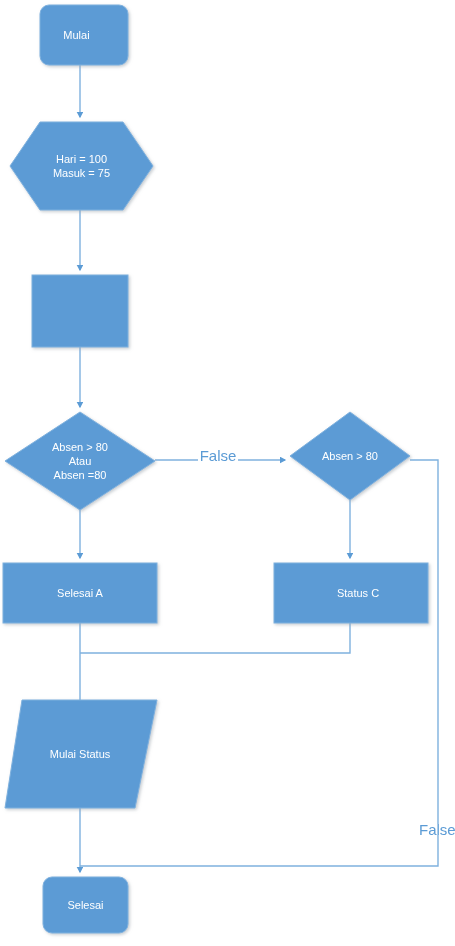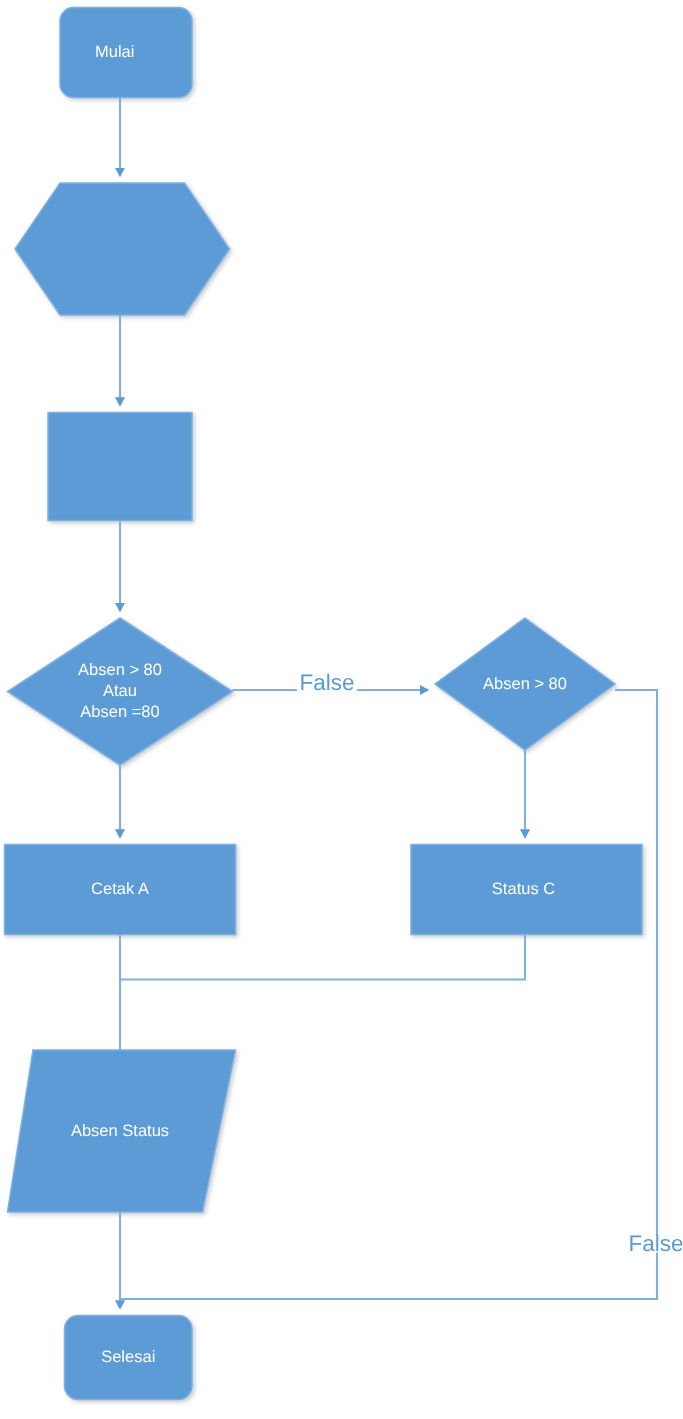--- a/index.html
+++ b/index.html
@@ -95,33 +95,35 @@
 
     <rect x="274" y="563" width="154" height="60" fill="#5B9BD5" stroke="#7FB1DE" stroke-width="1" filter="url(#softshadow)"></rect>
 
     <polygon points="22,700 157,700 135,808 5,808" fill="#5B9BD5" stroke="#7FB1DE" stroke-width="1" filter="url(#softshadow)"></polygon>
 
     <rect x="43" y="877" width="85" height="56" rx="9" ry="9" fill="#5B9BD5" stroke="#7FB1DE" stroke-width="1" filter="url(#softshadow)"></rect>
   </svg>
 
   <div class="node-label" style="left:40px; top:28px; width:73px;">Mulai</div>
 
+  <div class="node-label" style="left:10px; top:152px; width:143px;">Hari = 100
+Masuk = 75</div>
 
 
   <div class="node-label" style="left:5px; top:440px; width:150px;">Absen &gt; 80
 Atau
 Absen =80</div>
 
   <div class="node-label" style="left:290px; top:449px; width:120px;">Absen &gt; 80</div>
 
-  <div class="node-label" style="left:3px; top:586px; width:154px;">Cetak A</div>
+  <div class="node-label" style="left:3px; top:586px; width:154px;">Selesai A</div>
 
-  <div class="node-label" style="left:274px; top:586px; width:150px;">Status C</div>
+  <div class="node-label" style="left:274px; top:586px; width:150px;padding-left:9px;">Status C</div>
 
-  <div class="node-label" style="left:10px; top:747px; width:140px;">Absen Status</div>
+  <div class="node-label" style="left:10px; top:747px; width:140px;">Mulai Status</div>
 
   <div class="node-label" style="left:43px; top:898px; width:85px;">Selesai</div>
 
   <div class="edge-label" style="left:198px; top:450px; width:40px; background:#ffffff;">False</div>
 
   <div class="edge-label" style="left:419px; top:824px; width:34px; background:#ffffff;">False</div>
 
 </div>
 
 </body></html>

